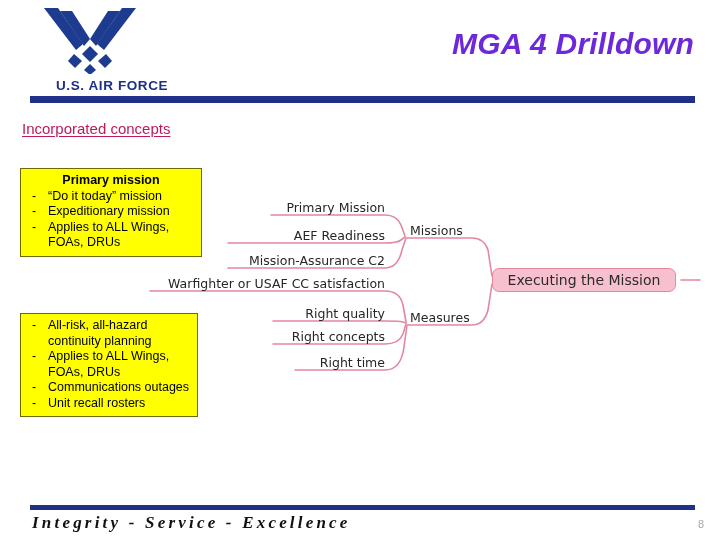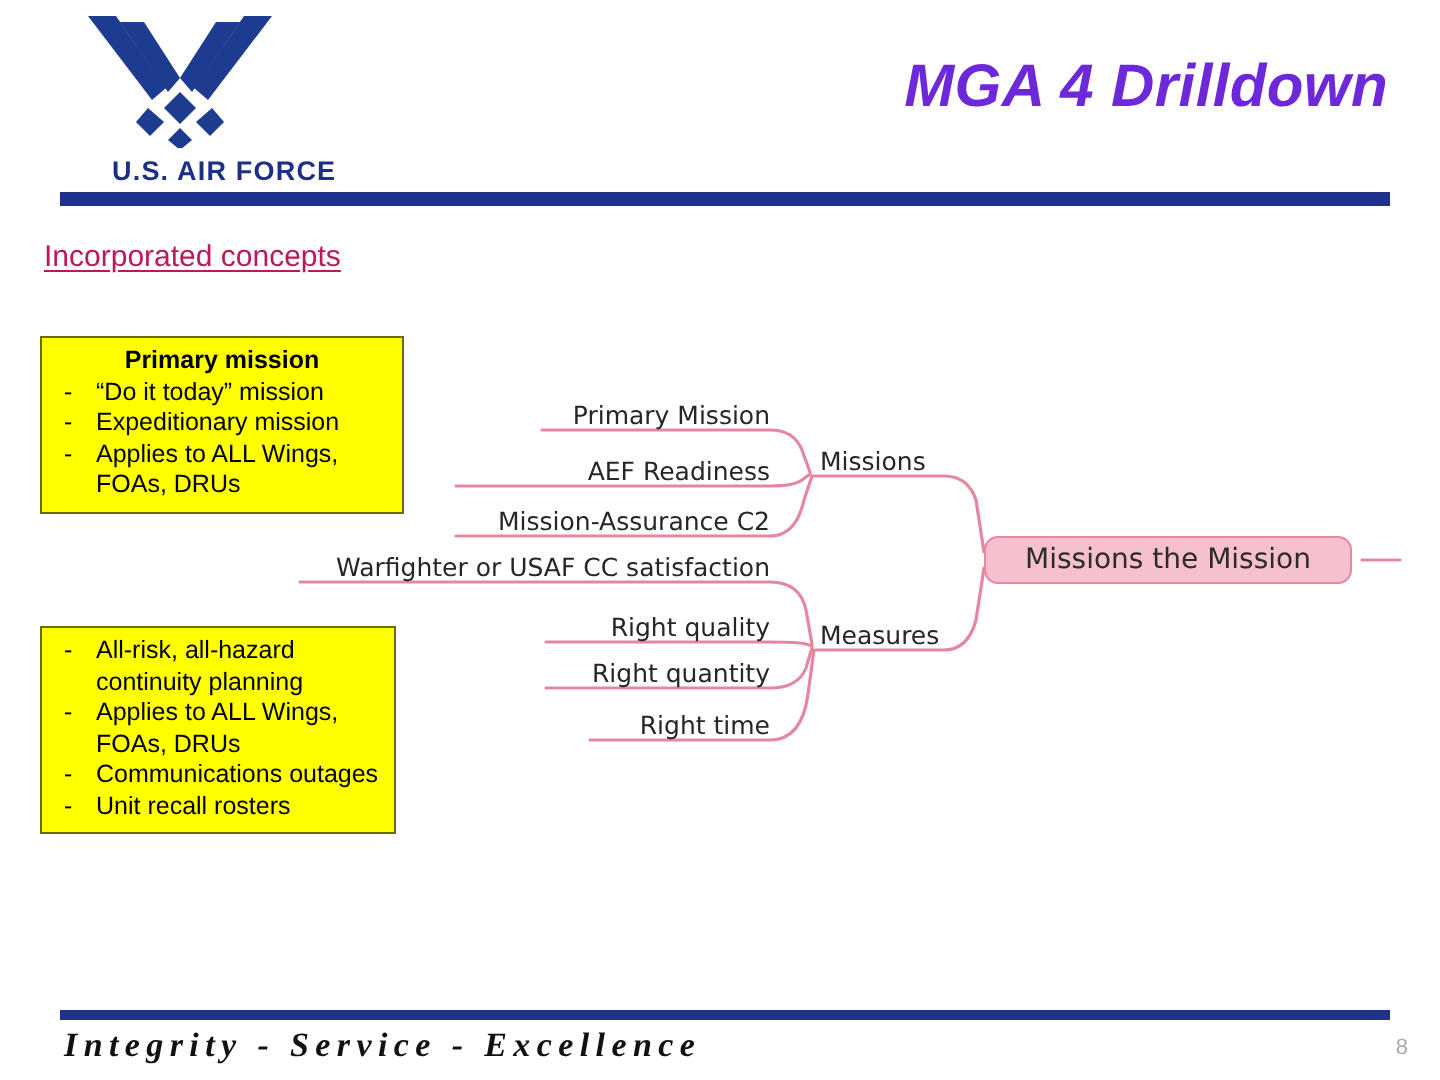--- a/index.html
+++ b/index.html
@@ -217,25 +217,25 @@
   </g>
 </svg>
 
 <div class="mm-label r" style="left:385px; top:200px;">Primary Mission</div>
 <div class="mm-label r" style="left:385px; top:228px;">AEF Readiness</div>
 <div class="mm-label r" style="left:385px; top:253px;">Mission-Assurance C2</div>
 <div class="mm-label" style="left:410px; top:223px;">Missions</div>
 
 <div class="mm-label r" style="left:385px; top:276px;">Warfighter or USAF CC satisfaction</div>
 <div class="mm-label r" style="left:385px; top:306px;">Right quality</div>
-<div class="mm-label r" style="left:385px; top:329px;">Right quantity</div>
+<div class="mm-label r" style="left:385px; top:329px;">Right concepts</div>
 <div class="mm-label r" style="left:385px; top:355px;">Right time</div>
 <div class="mm-label" style="left:410px; top:310px;">Measures</div>
 
-<div id="central-node">Missions the Mission</div>
+<div id="central-node">Executing the Mission</div>
 
 <div class="callout" id="callout-primary">
   <div class="c-title">Primary mission</div>
   <ul>
     <li><span class="dash">-</span><span>“Do it today” mission</span></li>
     <li><span class="dash">-</span><span>Expeditionary mission</span></li>
     <li><span class="dash">-</span><span>Applies to ALL Wings, FOAs, DRUs</span></li>
   </ul>
 </div>
 

